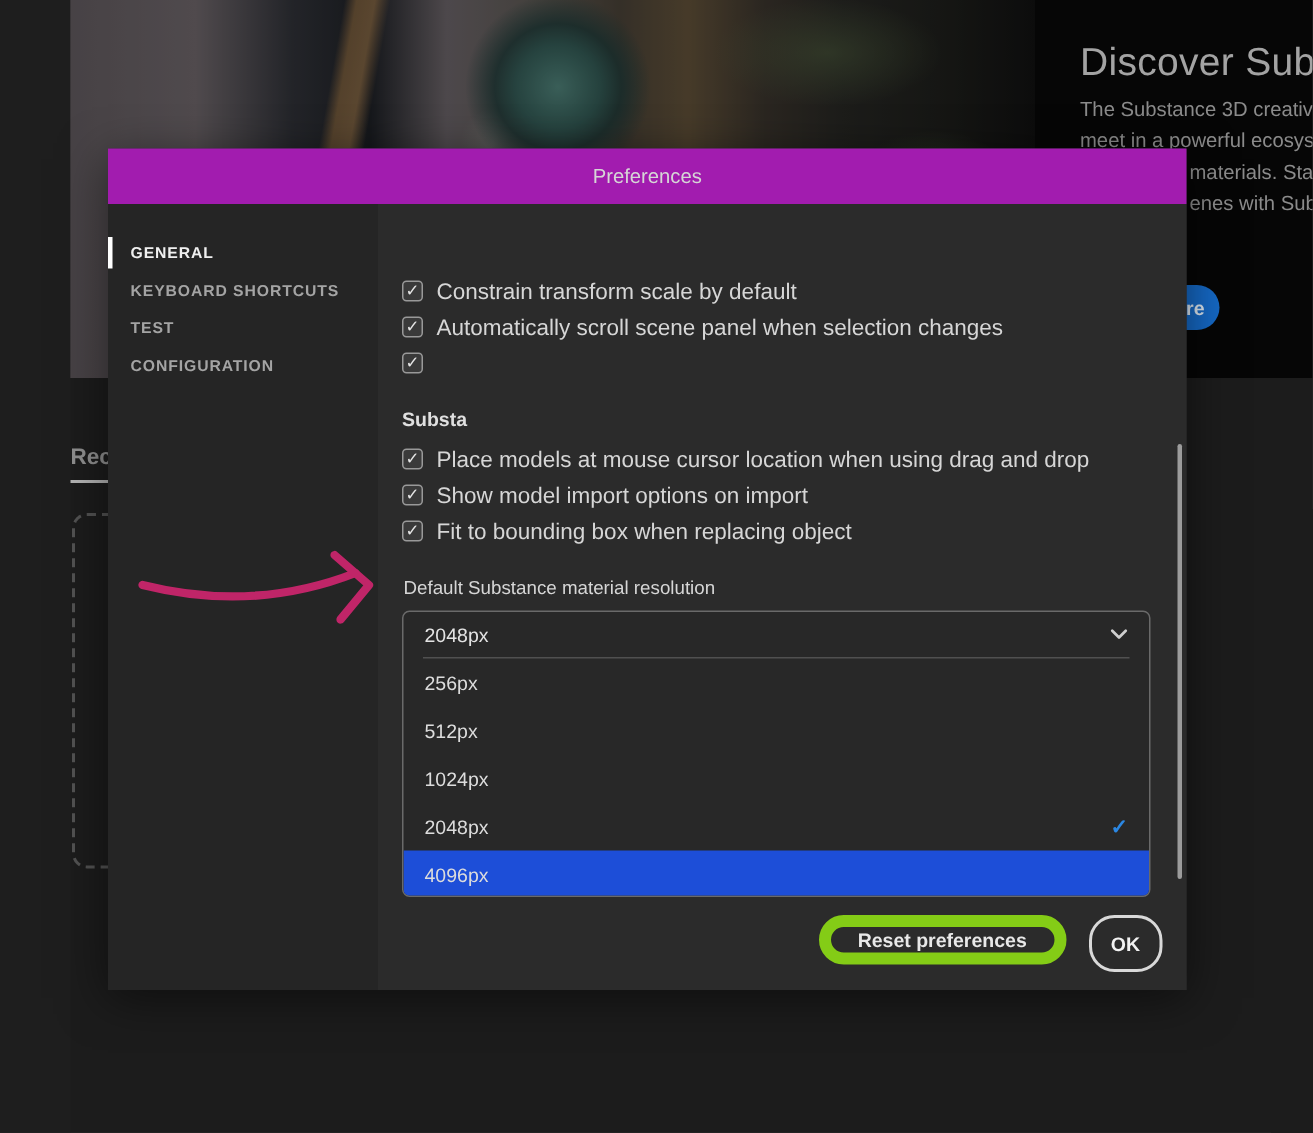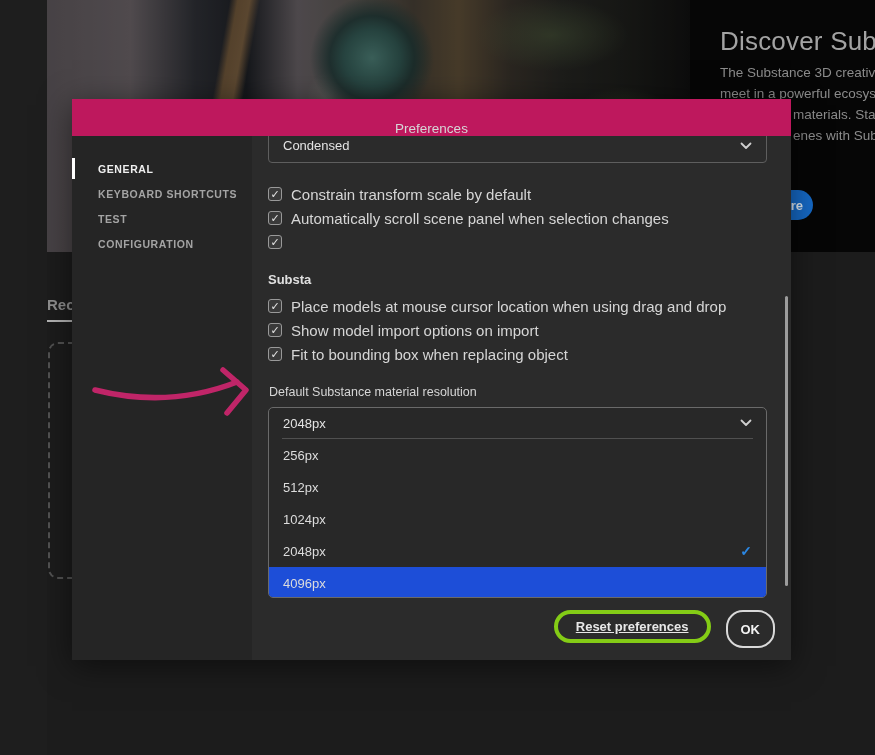--- a/index.html
+++ b/index.html
@@ -46,27 +46,27 @@
   .dropzone-dashed {
     position:absolute; left:48px; top:342px; width:230px; height:237px;
     border:2px dashed #525252; border-radius:10px; z-index:0;
   }
 
   
   .dialog {
     position:absolute; left:72px; top:99px; width:719px; height:561px;
     background:#2b2b2b; z-index:2; box-shadow:0 6px 30px rgba(0,0,0,.5);
   }
-  .dialog-titlebar { height:37px; background:#be185d; display:flex; align-items:flex-end; justify-content:center; }
+  .dialog-titlebar { height:37px; background:#a21caf; display:flex; align-items:center; justify-content:center; }
   .dialog-title { font-size:13.5px; color:#d6d6d6; }
   .dialog-body { display:flex; height:524px; }
 
   .sidebar { width:180px; background:#252525; position:relative; padding-top:20px; }
   .sidebar-item {
-    position:relative; height:25px; display:flex; align-items:center; padding-left:26px;
+    position:relative; height:25px; display:flex; align-items:center; padding-left:15px;
     font-size:10.5px; font-weight:bold; letter-spacing:.6px; color:#a4a4a4; cursor:pointer;
   }
   .sidebar-item.active { color:#efefef; }
   .sidebar-item.active .active-bar { position:absolute; left:0; top:2px; width:3px; height:21px; background:#ffffff; }
 
   .content { position:relative; flex:1; background:#2b2b2b; overflow:hidden; }
 
   .select-box {
     position:absolute; left:16px; width:499px; height:35px;
     border:1px solid #5e5e5e; border-radius:4px; background:#2b2b2b;
@@ -102,21 +102,21 @@
   .combo-option.selected .check-icon { display:block; }
 
   .scroll-thumb { position:absolute; right:3px; top:160px; width:3px; height:290px; background:#9c9c9c; border-radius:2px; cursor:pointer; }
 
   .dialog-footer { position:absolute; right:16px; top:511px; display:flex; gap:15px; }
   .pill-btn {
     height:33px; border-radius:17px; background:transparent; cursor:pointer;
     font-family:"Liberation Sans", sans-serif; font-size:13px; font-weight:bold; color:#e8e8e8;
     display:flex; align-items:center; justify-content:center; padding:0 18px;
   }
-  .pill-btn.reset { border:4px solid #84cc16;text-decoration:underline; }
+  .pill-btn.reset { border:8px solid #84cc16; }
   .pill-btn.ok { border:2px solid #d9d9d9; color:#f2f2f2; padding:17px 13px; }
 
   .annotation-arrow { position:absolute; left:85px; top:358px; width:180px; height:68px; z-index:5; pointer-events:none; }
   .annotation-arrow path { fill:none; stroke:#c02568; stroke-width:5.5; stroke-linecap:round; stroke-linejoin:round; }
 </style>
 </head>
 <body>
 
 <div class="left-strip"></div>
 <div class="banner-photo"></div>
@@ -152,26 +152,20 @@
       <div class="sidebar-item">
         <span>TEST</span>
       </div>
       <div class="sidebar-item">
         <span>CONFIGURATION</span>
       </div>
     </div>
 
     <div class="content">
 
-      <div class="select-box scene">
-        <span class="select-value">Condensed</span>
-        <svg class="chev" viewBox="0 0 12 8">
-            <polyline points="1.5,1.5 6,6 10.5,1.5"></polyline>
-          </svg>
-      </div>
 
       <div class="chk-row" style="top:49px;">
         <span class="chk-box">✓</span>
         <span class="chk-label">Constrain transform scale by default</span>
       </div>
       <div class="chk-row" style="top:73px;">
         <span class="chk-box">✓</span>
         <span class="chk-label">Automatically scroll scene panel when selection changes</span>
       </div>
       <div class="chk-row" style="top:97px;">

